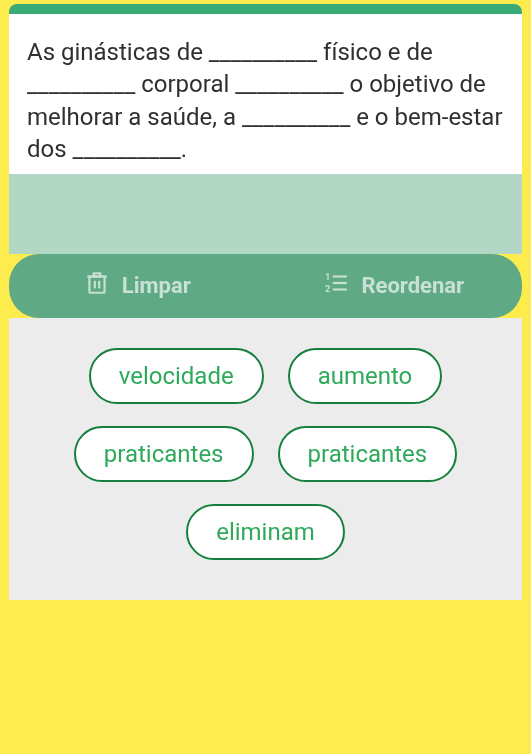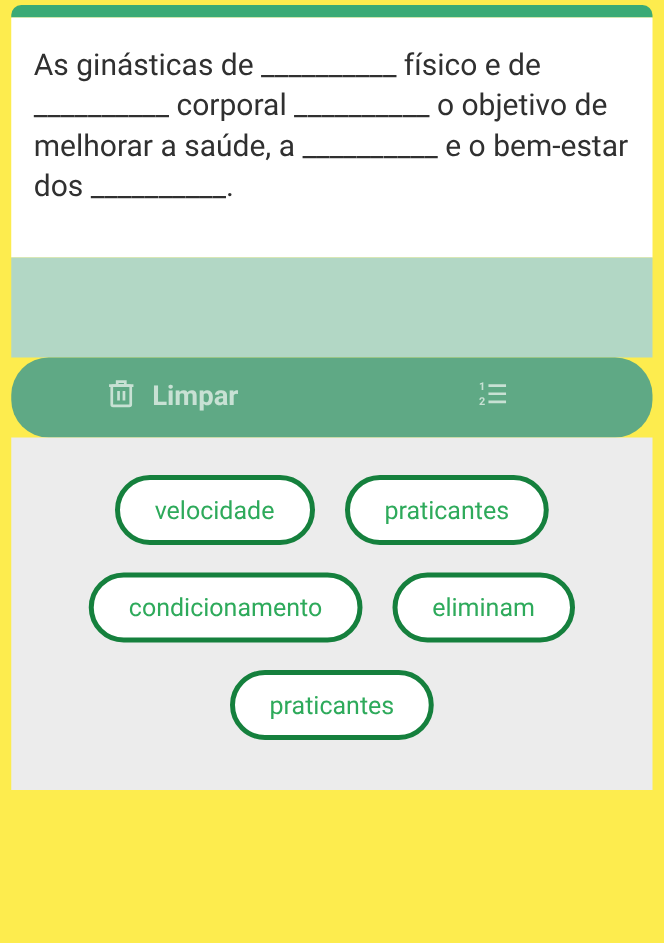--- a/index.html
+++ b/index.html
@@ -16,21 +16,21 @@
     height: 100%;
     padding: 4px 9px 0 9px;
   }
   .top-strip {
     height: 10px;
     background: #3aaa76;
     border-radius: 8px 8px 0 0;
   }
   .question-card {
     background: #ffffff;
-    padding: 22px 18px 40px 18px;
+    padding: 22px 18px 8px 18px;
   }
   .question-text {
     font-size: 24px;
     line-height: 1.35;
     color: #303030;
     font-weight: 400;
   }
   .spacer-band {
     background: #b2d7c5;
     height: 80px;
@@ -57,25 +57,25 @@
   .options-area {
     background: #ececec;
     padding: 30px 30px 40px 30px;
     display: flex;
     flex-wrap: wrap;
     justify-content: center;
     gap: 22px 24px;
   }
   .chip {
     background: #ffffff;
-    border: 4px solid #15803d;
+    border: 2px solid #15803d;
     color: #2eaa5b;
     border-radius: 999px;
     padding: 12px 28px;
-    font-size: 20px;
+    font-size: 24px;
     font-weight: 400;
     cursor: pointer;
     user-select: none;
     white-space: nowrap;
   }
 </style>
 </head>
 <body>
 
 <div class="outer">
@@ -103,23 +103,24 @@
     <div class="action-btn">
       <span>
         <svg viewBox="0 0 24 24">
           <text x="2" y="9" font-size="8" fill="#c8e1d4" stroke="none">1</text>
           <text x="2" y="20" font-size="8" fill="#c8e1d4" stroke="none">2</text>
           <path d="M9 6 L22 6"></path>
           <path d="M9 12 L22 12"></path>
           <path d="M9 18 L22 18"></path>
         </svg>
       </span>
+      <span>Reordenar</span>
     </div>
   </div>
 
   <div class="options-area">
     <div class="chip">velocidade</div>
+    <div class="chip">aumento</div>
     <div class="chip">praticantes</div>
-    <div class="chip">condicionamento</div>
+    <div class="chip">praticantes</div>
     <div class="chip">eliminam</div>
-    <div class="chip">praticantes</div>
   </div>
 </div>
 
 </body></html>

